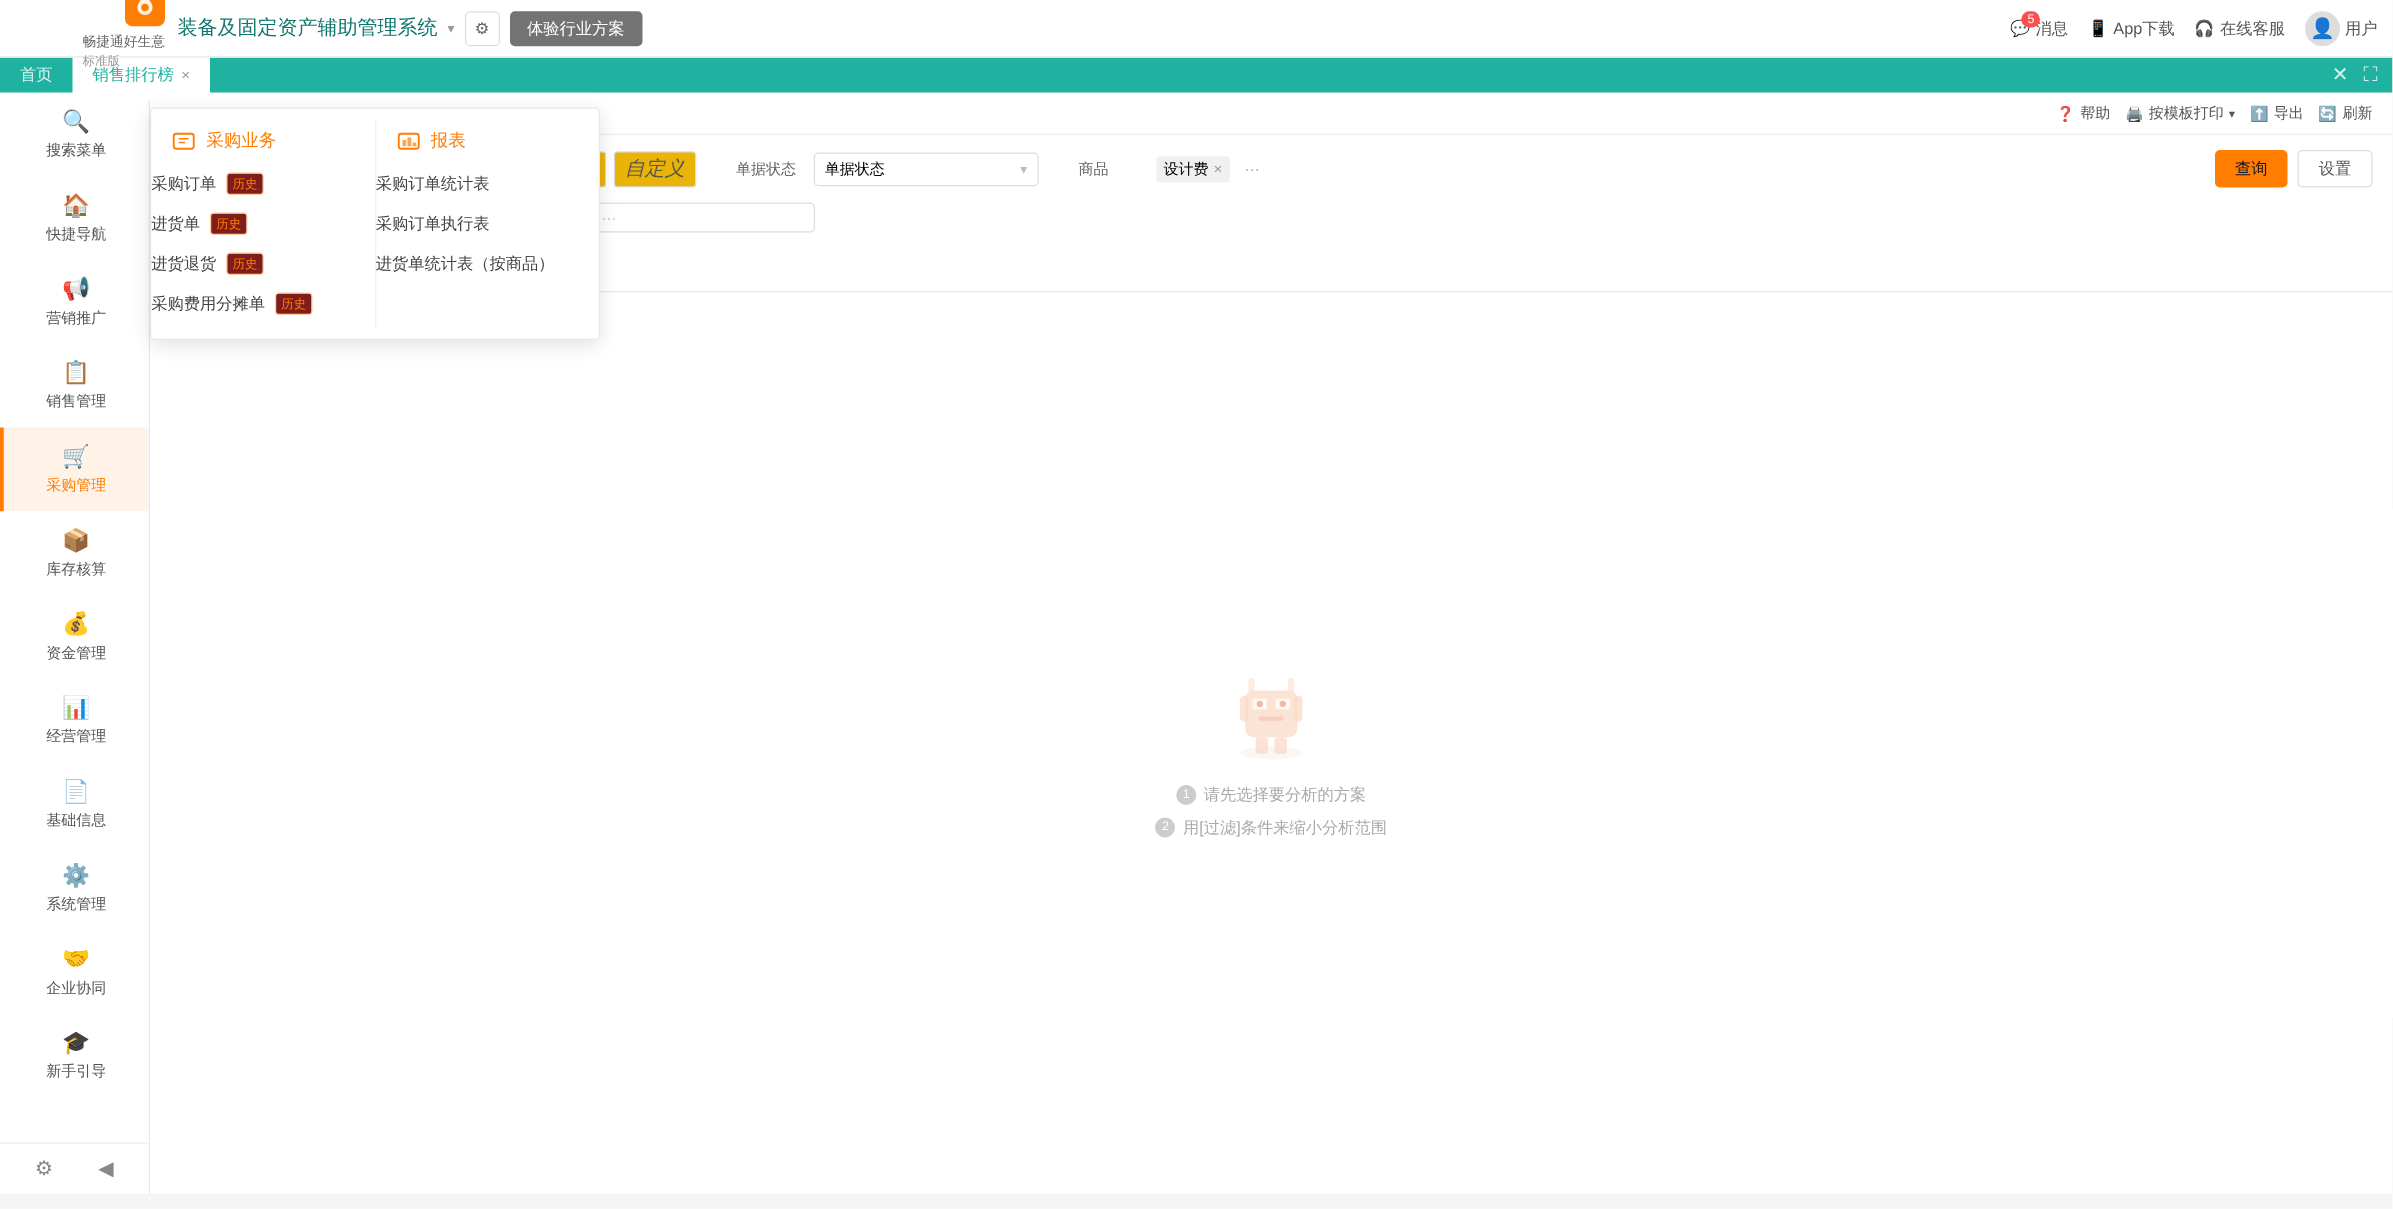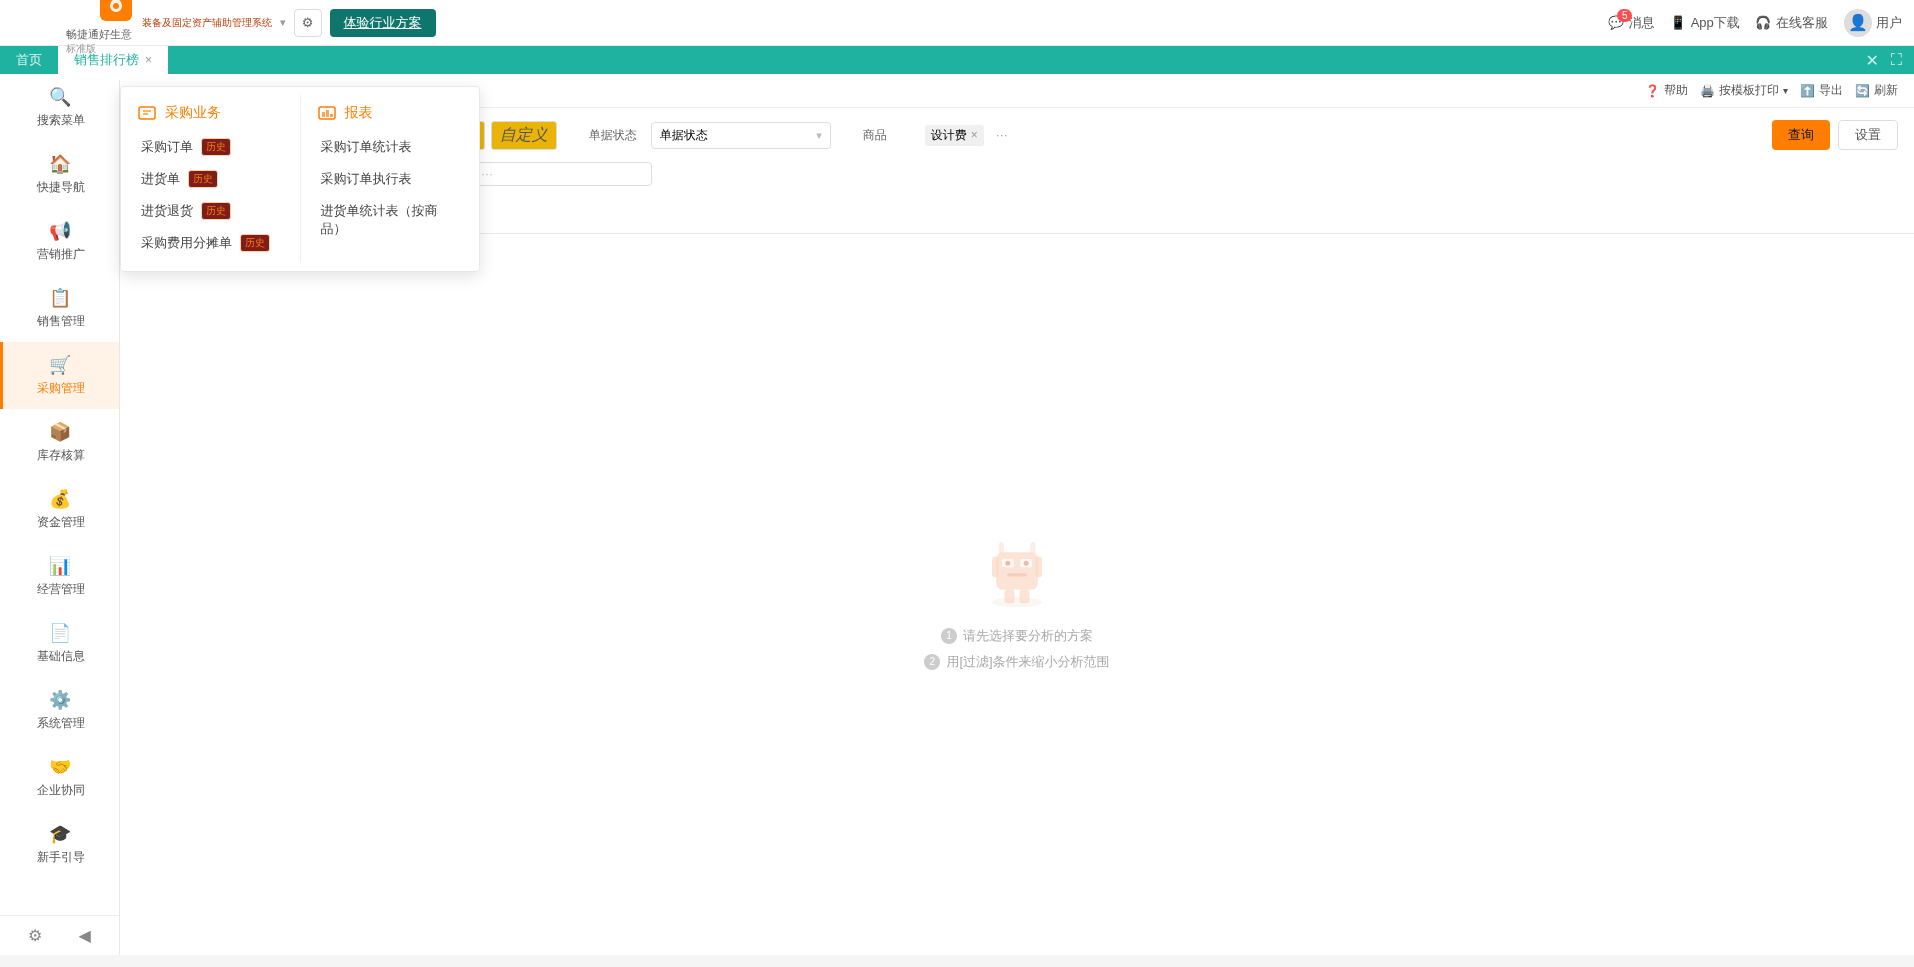--- a/index.html
+++ b/index.html
@@ -38,41 +38,40 @@
     .logo-text { font-size: 11px; color: #666; line-height: 1.3; }
     .logo-sub { font-size: 10px; color: #999; }
     .system-title-area {
       display: flex;
       align-items: center;
       gap: 8px;
       flex: 1;
       padding-left: 10px;
     }
     .system-title {
-      font-size: 10px;
-      color: #c2410c;
+      font-size: 16px;
+      color: #0f766e;
       text-align: right;
     }
     .title-dropdown { color: #999; font-size: 11px; cursor: pointer; }
     .gear-btn {
       width: 28px; height: 28px;
       border: 1px solid #ddd;
       border-radius: 4px;
       display: flex; align-items: center; justify-content: center;
       cursor: pointer; color: #666;
     }
     .trial-btn {
-      background: #0f766e;
+      background: #737373;
       color: white;
       border: none;
       padding: 5px 14px;
       border-radius: 4px;
       font-size: 13px;
       cursor: pointer;
-      text-decoration: underline;
     }
     .header-right {
       display: flex;
       align-items: center;
       gap: 16px;
       margin-left: auto;
     }
     .header-icon-item {
       display: flex;
       align-items: center;
@@ -365,21 +364,21 @@
     .dropdown-col-header.reports { color: #ff7d00; }
     .dropdown-col-header.purchase { color: #ff7d00; }
     .col-divider {
       width: 1px;
       background: #f0f0f0;
       margin: 8px 0;
     }
     .dropdown-item {
       display: flex;
       align-items: center;
-      padding: 7px 20px;
+      padding: 7px 0;
       cursor: pointer;
       color: #444;
       font-size: 13px;
       gap: 8px;
     }
     .history-badge {
       background: #7f1d1d;
       color: #ff7d00;
       border: 1px solid #ffd0a0;
       border-radius: 3px;

